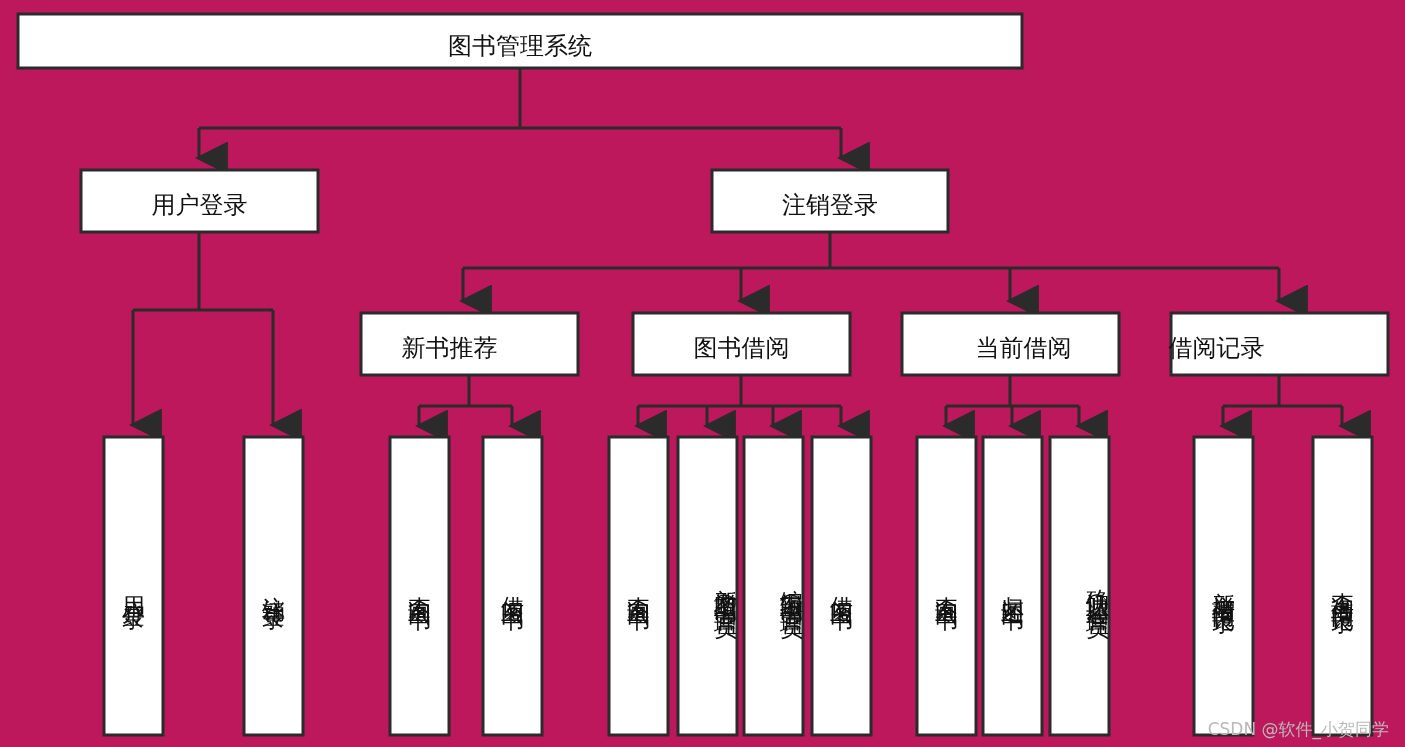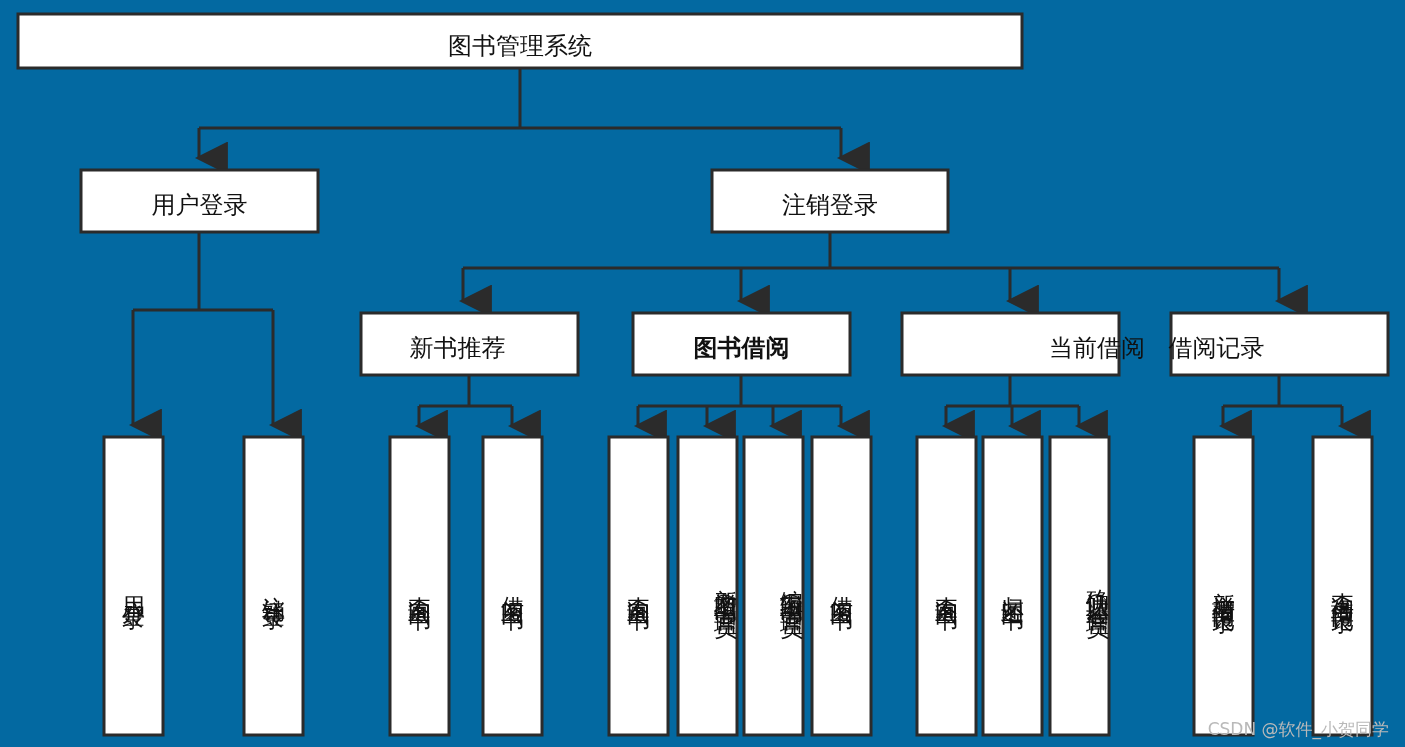--- a/index.html
+++ b/index.html
@@ -4,21 +4,21 @@
 <style>
   html, body {
     margin: 0;
     padding: 0;
     background: #ffffff;
   }
   #page {
     position: relative;
     width: 1405px;
     height: 747px;
-    background: #0369a1;
+    background: #be185d;
     font-family: "DejaVu Sans", "Liberation Sans", sans-serif;
     overflow: hidden;
   }
   svg.diagram {
     position: absolute;
     top: 0;
     left: 0;
     width: 1405px;
     height: 747px;
     display: block;
@@ -158,23 +158,23 @@
 
     <rect class="node-rect" x="1194" y="437" width="59" height="298"></rect>
     <rect class="node-rect" x="1313" y="437" width="59" height="298"></rect>
   </svg>
 
   <div class="htext" style="left:18px; top:30px; width:1004px;">图书管理系统</div>
 
   <div class="htext" style="left:81px; top:189px; width:237px;">用户登录</div>
   <div class="htext" style="left:712px; top:189px; width:236px;">注销登录</div>
 
-  <div class="htext" style="left:361px; top:332px; width:177px;padding-left:8px;">新书推荐</div>
-  <div class="htext" style="left:633px; top:332px; width:217px;font-weight:bold;">图书借阅</div>
-  <div class="htext" style="left:902px; top:332px; width:243px;text-align:right;">当前借阅</div>
+  <div class="htext" style="left:361px; top:332px; width:177px;">新书推荐</div>
+  <div class="htext" style="left:633px; top:332px; width:217px;">图书借阅</div>
+  <div class="htext" style="left:902px; top:332px; width:243px;">当前借阅</div>
   <div class="htext" style="left:1108px; top:332px; width:217px;">借阅记录</div>
 
   <div class="vtext" style="left:104px; top:437px; width:59px; height:298px; display:flex; align-items:center; justify-content:center;">用户登录</div>
   <div class="vtext" style="left:244px; top:437px; width:59px; height:298px; display:flex; align-items:center; justify-content:center;">注销登录</div>
 
   <div class="vtext" style="left:390px; top:437px; width:59px; height:298px; display:flex; align-items:center; justify-content:center;">查询图书</div>
   <div class="vtext" style="left:483px; top:437px; width:59px; height:298px; display:flex; align-items:center; justify-content:center;">借阅图书</div>
 
   <div class="vtext" style="left:609px; top:437px; width:59px; height:298px; display:flex; align-items:center; justify-content:center;">查询图书</div>
   <div class="vtext" style="left:678px; top:443px; width:59px; height:292px; display:flex; align-items:flex-start; justify-content:center;">新增图书（管理员）</div>

